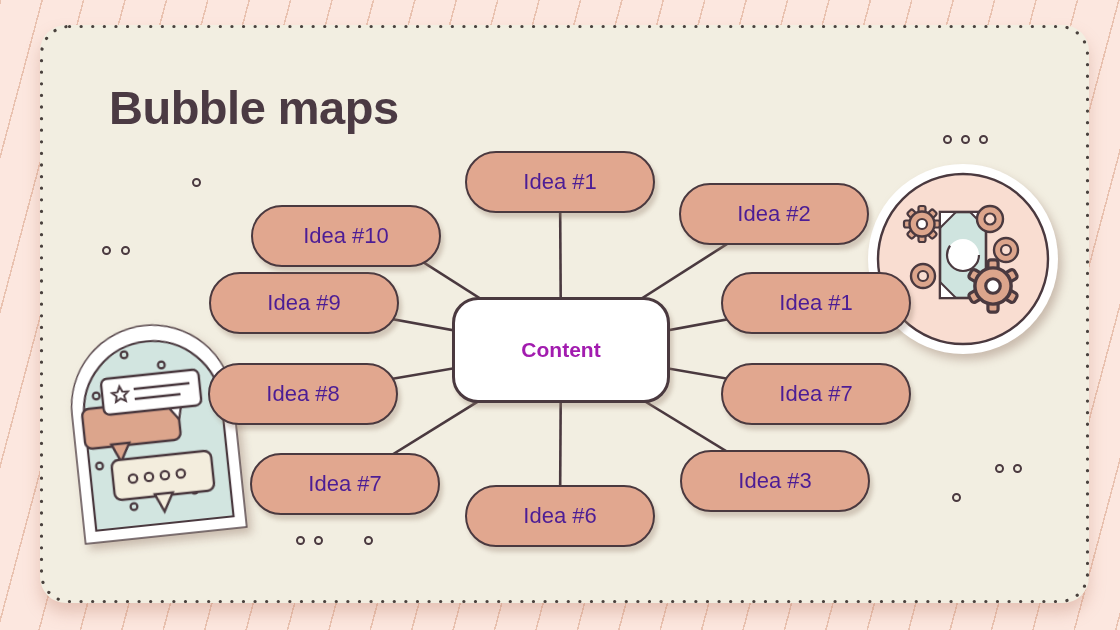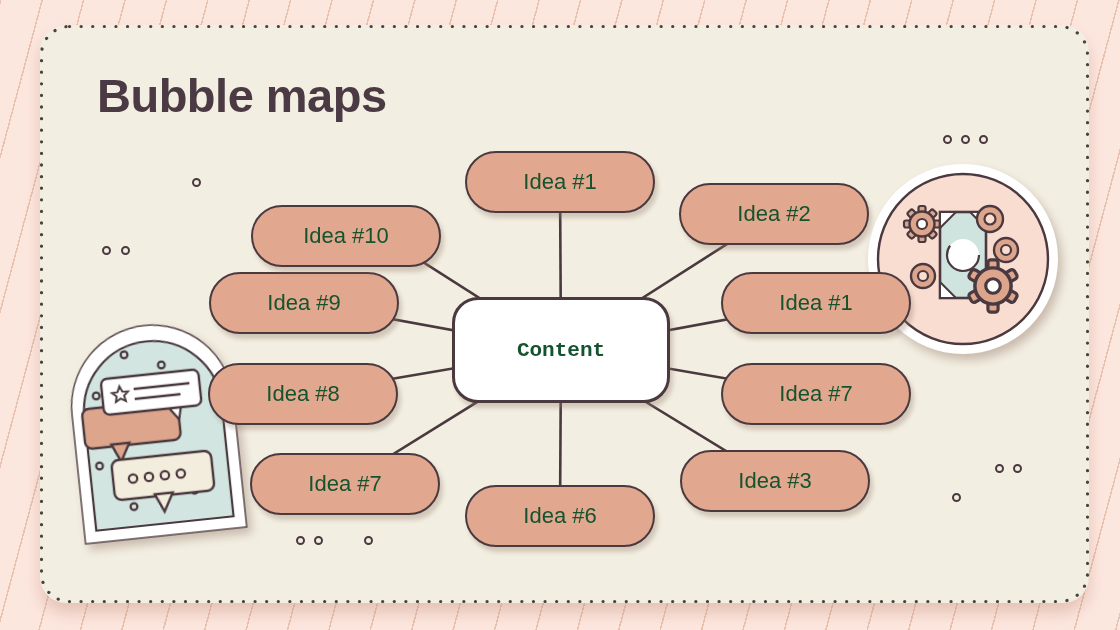--- a/index.html
+++ b/index.html
@@ -21,39 +21,38 @@
     background-image:repeating-linear-gradient(105deg,var(--stripe) 0 1.5px,transparent 1.5px 40px);
   }
   .slide{
     position:absolute;left:40px;top:25px;width:1049px;height:578px;
     background:var(--slide);border-radius:26px;
     box-shadow:0 10px 16px rgba(190,130,110,.35);
   }
   .border-dots{position:absolute;left:0;top:0;width:1120px;height:630px;pointer-events:none;}
   .border-dots rect{fill:none;stroke:#49413d;stroke-width:3.2;stroke-linecap:round;stroke-dasharray:0.1 11.5;}
   .title{
-    position:absolute;left:97px;top:68px;margin:0;
+    position:absolute;left:97px;top:68px;margin:12px;
     font-size:47px;font-weight:bold;color:#4b3a43;letter-spacing:-.5px;
   }
   #connectors{position:absolute;left:0;top:0;width:1120px;height:630px;}
   #connectors line{stroke:var(--ink);stroke-width:2.6;}
   .bubble{
     position:absolute;width:190px;height:62px;box-sizing:border-box;
     background:var(--bubble);border:2.5px solid var(--ink);border-radius:31px;
     display:flex;align-items:center;justify-content:center;
-    font-size:22px;color:#14532d;
+    font-size:22px;color:#4c1d95;
     filter:drop-shadow(3px 5px 2px rgba(150,125,110,.35));
   }
   .center-node{
     position:absolute;box-sizing:border-box;
     background:#fff;border:3px solid var(--ink);border-radius:26px;
     display:flex;align-items:center;justify-content:center;
-    font-size:21px;font-weight:bold;color:#14532d;
+    font-size:21px;font-weight:bold;color:#a21caf;
     filter:drop-shadow(3px 5px 2px rgba(150,125,110,.35));
-    font-family:Liberation Mono, monospace;
   }
   .dot{
     position:absolute;width:9px;height:9px;box-sizing:border-box;
     border:2.6px solid var(--ink);border-radius:50%;background:transparent;
   }
   .sticker{position:absolute;filter:drop-shadow(4px 6px 5px rgba(140,110,95,.4));}
   .sticker-left{left:70px;top:318px;transform:rotate(-6deg);}
   .sticker-right{left:866px;top:162px;}
   .gear-tooth{fill:var(--salmon2);stroke:var(--ink);stroke-width:2.2;}
   .gear-body{fill:var(--salmon2);stroke:var(--ink);stroke-width:2.4;}

